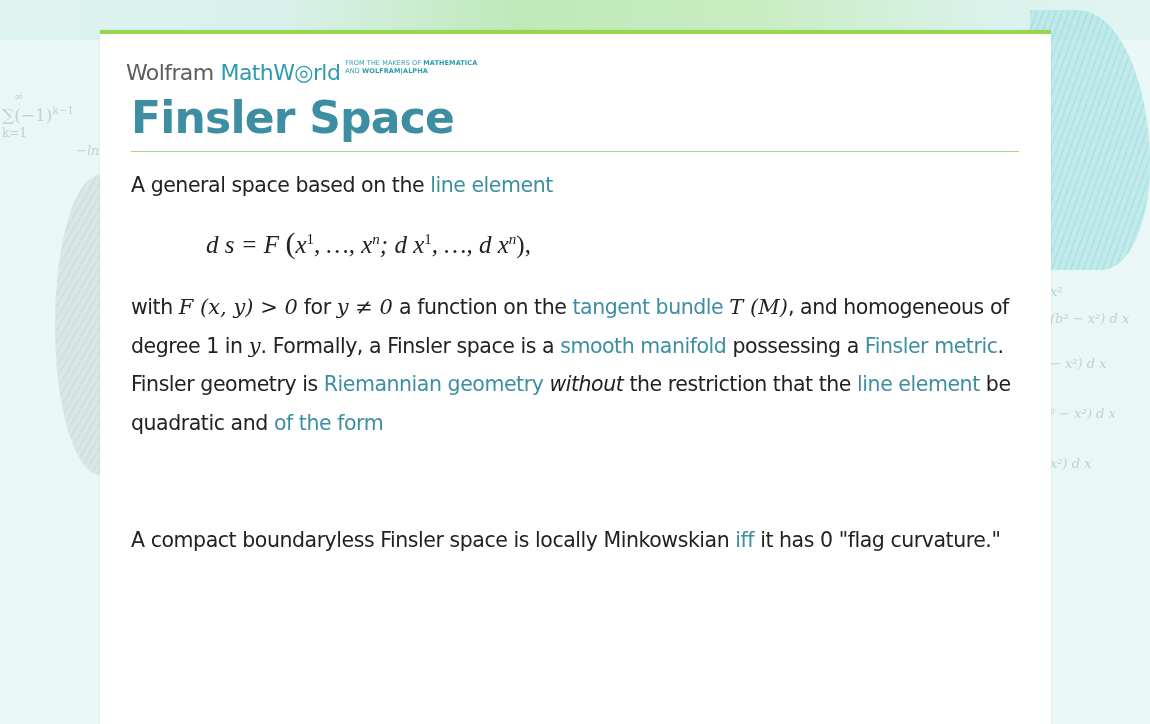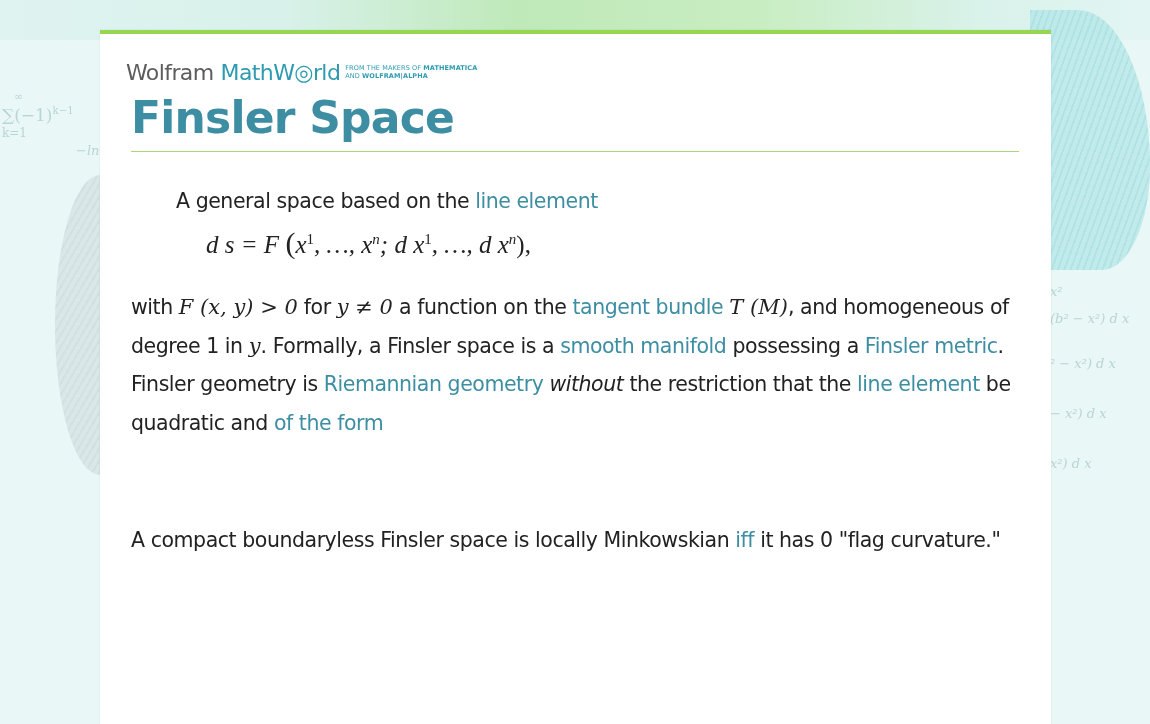--- a/index.html
+++ b/index.html
@@ -31,21 +31,21 @@
   .bg-right-formulas {
     position:absolute; left:1050px; top:285px; color:#b8d4d4;
     font-family:"DejaVu Serif", serif; font-style:italic; font-size:13px; line-height:50px;
   }
   .card {
     position:absolute; left:100px; top:30px; width:951px; height:694px;
     background:#ffffff; border-top:4px solid #95d84f;
     box-shadow:0 0 2px rgba(0,0,0,.08);
   }
   .logo {
-    position:absolute; left:26px; top:26px; display:flex; align-items:center;
+    position:absolute; left:26px; top:26px; display:flex; 
     font-family:"DejaVu Sans", sans-serif;
   }
   .logo .w { color:#5d5d5d; font-size:22px; letter-spacing:-0.6px; }
   .logo .m { color:#2e9bb0; font-size:22px; letter-spacing:-0.6px; margin-left:7px; }
   .logo .tag {
     margin-left:5px; font-size:6.5px; line-height:7.5px; color:#2e9bb0; letter-spacing:.1px;
   }
   .logo .tag b { font-weight:bold; }
   .title {
     position:absolute; left:31px; top:58px; margin:0;
@@ -78,39 +78,39 @@
 <div class="bg-blob-right"></div>
 <div class="bg-left-sum">
   <div style="padding-left:12px;font-size:11px;">∞</div>
   <div><span>∑(−1)</span><sup>k−1</sup></div>
   <div style="font-size:12px;">k=1</div>
   <div style="padding-left:74px;font-size:13px;font-style:italic;">−ln</div>
 </div>
 <div class="bg-right-formulas">
   <div style="line-height:14px;">x²</div>
   <div style="line-height:40px;">(b² − x²)  d x</div>
+  <div>− x²)  d x</div>
   <div>² − x²)  d x</div>
-  <div>− x²)  d x</div>
   <div>x²)  d x</div>
 </div>
 
 <div class="card">
   <div class="logo">
     <span class="w">Wolfram</span>
     <span class="m">MathW◎rld</span>
     <span class="tag">
       <span>FROM THE MAKERS OF </span><b>MATHEMATICA</b><br>
       <span>AND </span><b>WOLFRAM|ALPHA</b>
     </span>
   </div>
 
   <h1 class="title">Finsler Space</h1>
   <div class="rule"></div>
 
-  <p class="para" style="top:148px;margin-left:45px;">
+  <p class="para" style="top:132px;">
     <span>A general space based on the </span><a href="#">line element</a>
   </p>
 
   <div class="eq" style="top:192px;">
     <span>d s = F</span>
     <span class="up" style="font-size:30px;">(</span><span>x</span><sup class="up">1</sup><span>, …, </span><span>x</span><sup>n</sup><span>; d x</span><sup class="up">1</sup><span>, …, d x</span><sup>n</sup><span class="up">),</span>
   </div>
 
   <p class="para" style="top:254px;">
     <span>with </span><span class="math">F (x, y) &gt; 0</span><span> for </span><span class="math">y ≠ 0</span><span> a function on the </span><a href="#">tangent bundle</a><span> </span><span class="math">T (M)</span><span>, and homogeneous of degree 1 in </span><span class="math">y</span><span>. Formally, a Finsler space is a </span><a href="#">smooth manifold</a><span> possessing a </span><a href="#">Finsler metric</a><span>. Finsler geometry is </span><a href="#">Riemannian geometry</a><span> </span><em>without</em><span> the restriction that the </span><a href="#">line element</a><span> be quadratic and </span><a href="#">of the form</a>

